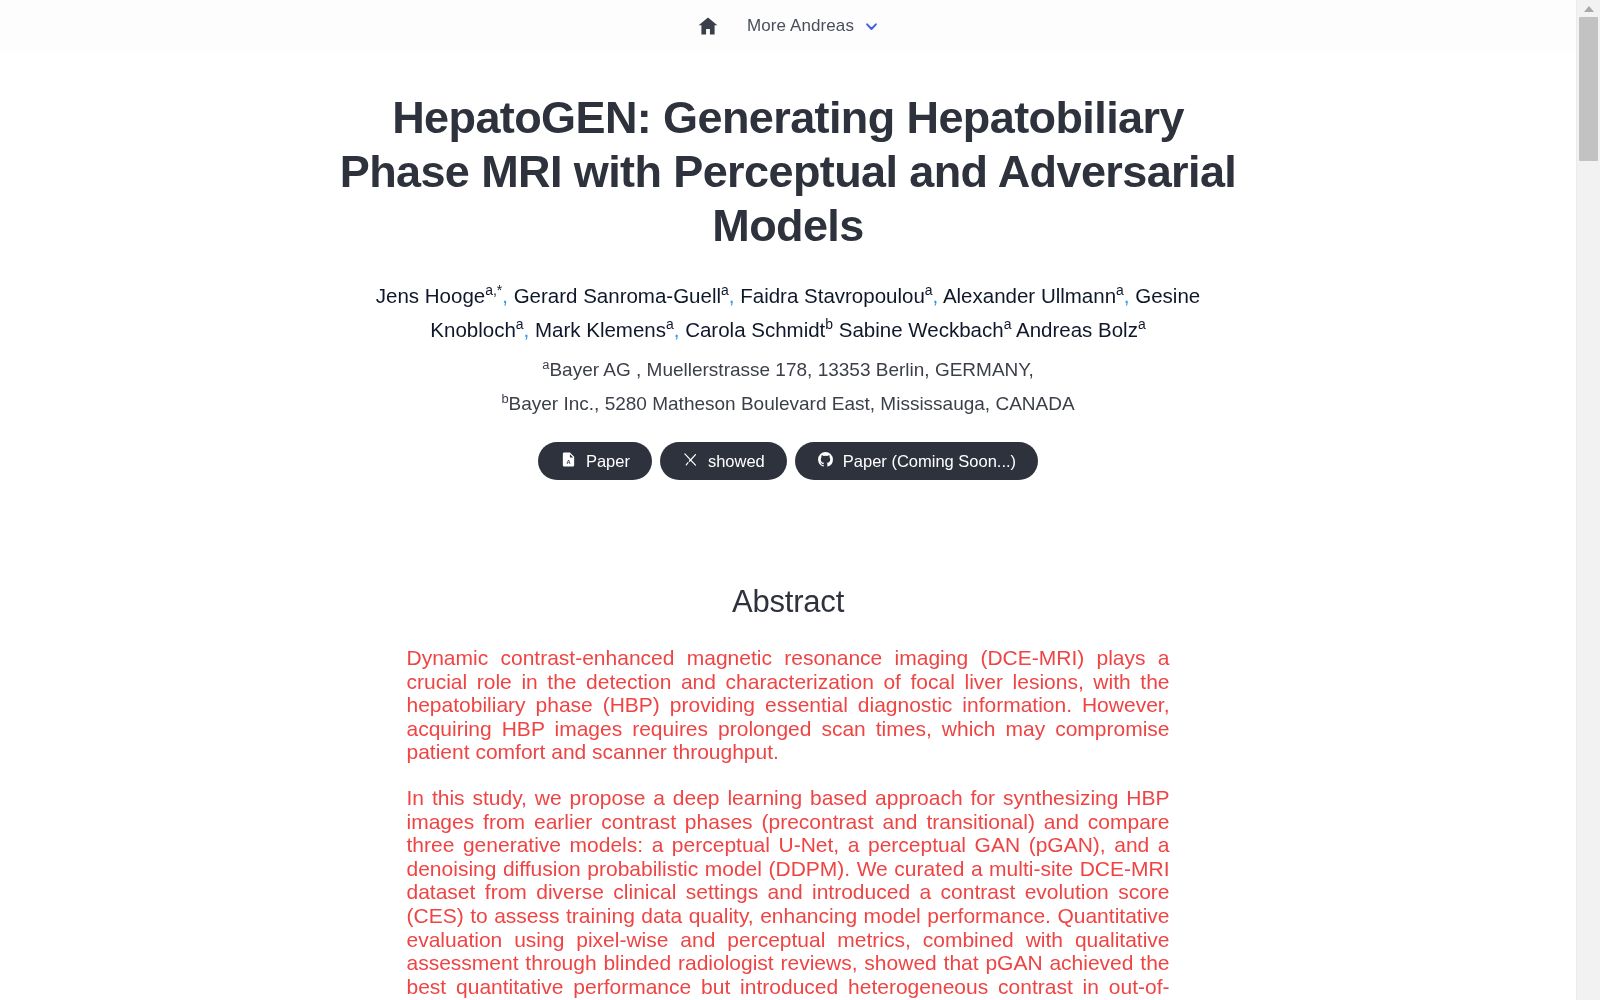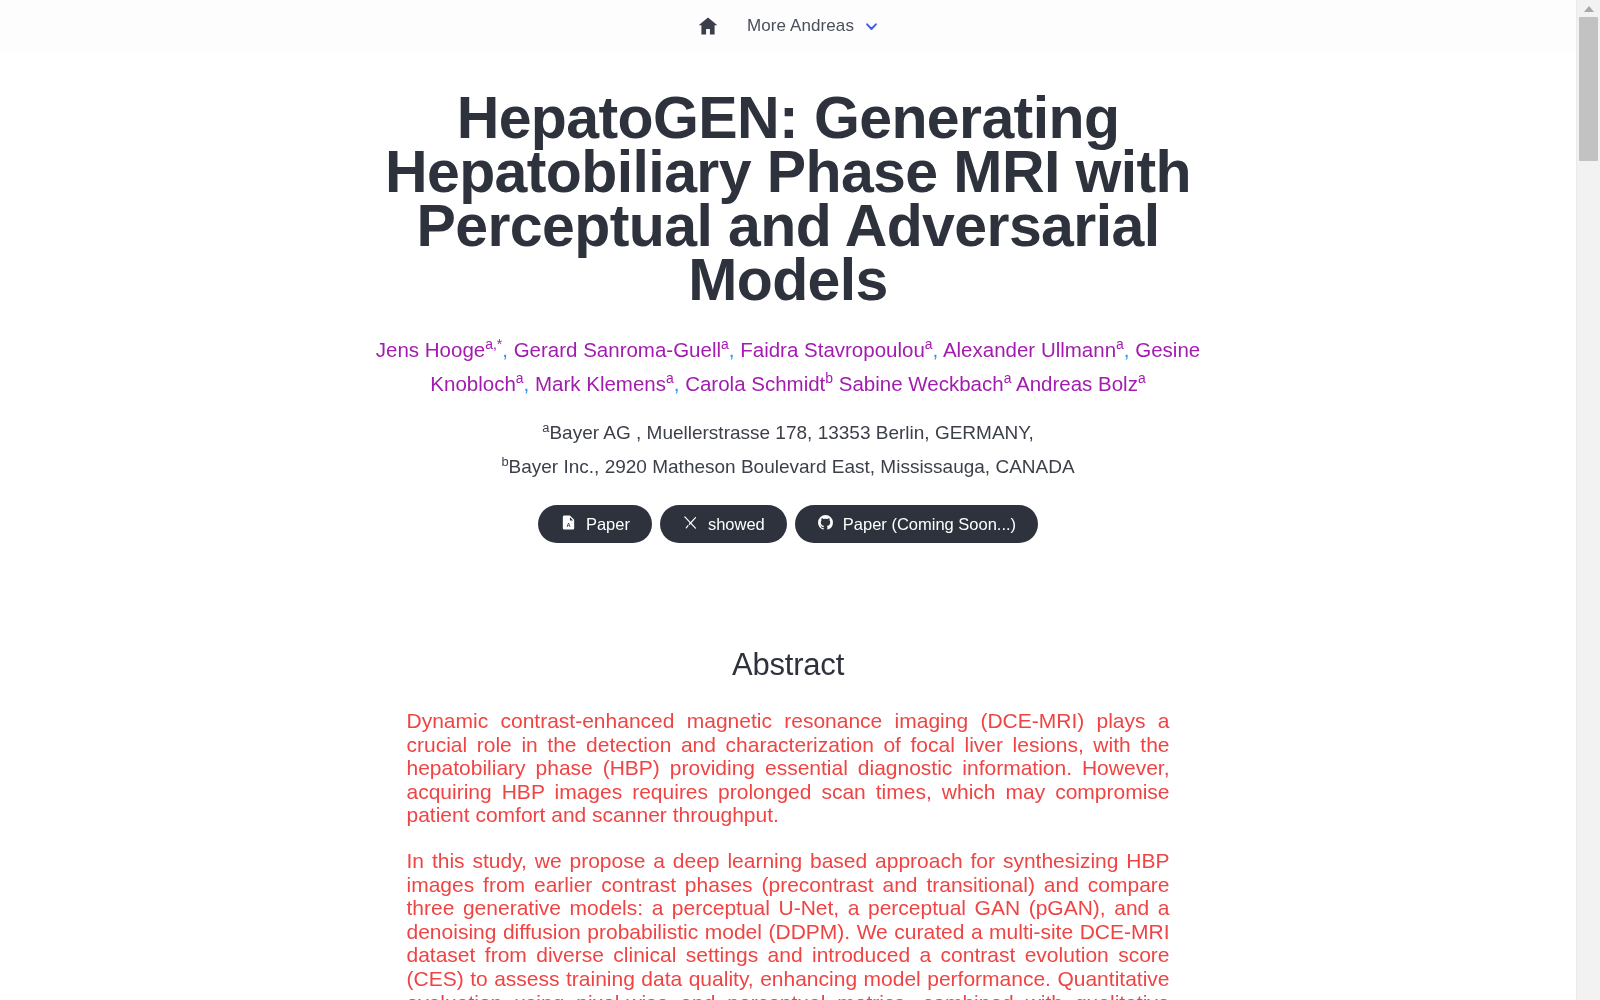--- a/index.html
+++ b/index.html
@@ -66,49 +66,49 @@
 
   
   .content {
     width: 1576px;
     box-sizing: border-box;
   }
   .title {
     margin: 39px auto 0 auto;
     width: 930px;
     text-align: center;
-    font-size: 59px;
+    font-size: 45px;
     line-height: 54px;
     font-weight: bold;
     letter-spacing: -0.6px;
     color: #2e323c;
   }
 
   
   .authors {
     margin: 26px auto 0 auto;
     width: 910px;
     text-align: center;
     font-size: 20.5px;
     line-height: 34px;
     color: #3096ef;
   }
   .authors a {
-    color: #a21caf;
+    color: #0f172a;
     text-decoration: none;
   }
   .authors sup, .affil sup {
     font-size: 0.68em;
     vertical-align: super;
     line-height: 0;
   }
   .authors .sep { color: #3096ef; }
 
   .affil {
-    margin: 15px auto 0 auto;
+    margin: 6px auto 0 auto;
     width: 1000px;
     text-align: center;
     font-size: 19px;
     line-height: 34px;
     color: #3b3f49;
   }
 
   
   .btn-row {
     margin: 21px auto 0 auto;
@@ -222,21 +222,21 @@
   </div>
 
   <div class="content">
 
     <h1 class="title">HepatoGEN: Generating Hepatobiliary Phase MRI with Perceptual and Adversarial Models</h1>
 
     <div class="authors" id="author-list"><a href="#">Jens Hooge<sup>a,*</sup></a><span class="sep">, </span><a href="#">Gerard Sanroma-Guell<sup>a</sup></a><span class="sep">, </span><a href="#">Faidra Stavropoulou<sup>a</sup></a><span class="sep">, </span><a href="#">Alexander Ullmann<sup>a</sup></a><span class="sep">, </span><a href="#">Gesine Knobloch<sup>a</sup></a><span class="sep">, </span><a href="#">Mark Klemens<sup>a</sup></a><span class="sep">, </span><a href="#">Carola Schmidt<sup>b</sup></a><span class="sep"> </span><a href="#">Sabine Weckbach<sup>a</sup></a><span class="sep"> </span><a href="#">Andreas Bolz<sup>a</sup></a></div>
 
     <div class="affil" id="affil-list">
         <div><sup>a</sup><span>Bayer AG , Muellerstrasse 178, 13353 Berlin, GERMANY,</span></div>
-        <div><sup>b</sup><span>Bayer Inc., 2920 Matheson Boulevard East, Mississauga, CANADA</span></div>
+        <div><sup>b</sup><span>Bayer Inc., 5280 Matheson Boulevard East, Mississauga, CANADA</span></div>
       </div>
 
     <div class="btn-row">
 
       <button class="btn">
         <span class="bicon">
           <svg viewBox="0 0 24 24" width="17" height="17" fill="currentColor" aria-hidden="true">
             <path d="M14 2H6a2 2 0 0 0-2 2v16a2 2 0 0 0 2 2h12a2 2 0 0 0 2-2V8l-6-6zm0 2.5L18.5 9H14V4.5z"></path>
             <text x="12" y="18" font-size="8" text-anchor="middle" fill="#2d323c" font-family="Liberation Sans, sans-serif" font-weight="bold">A</text>
           </svg>

